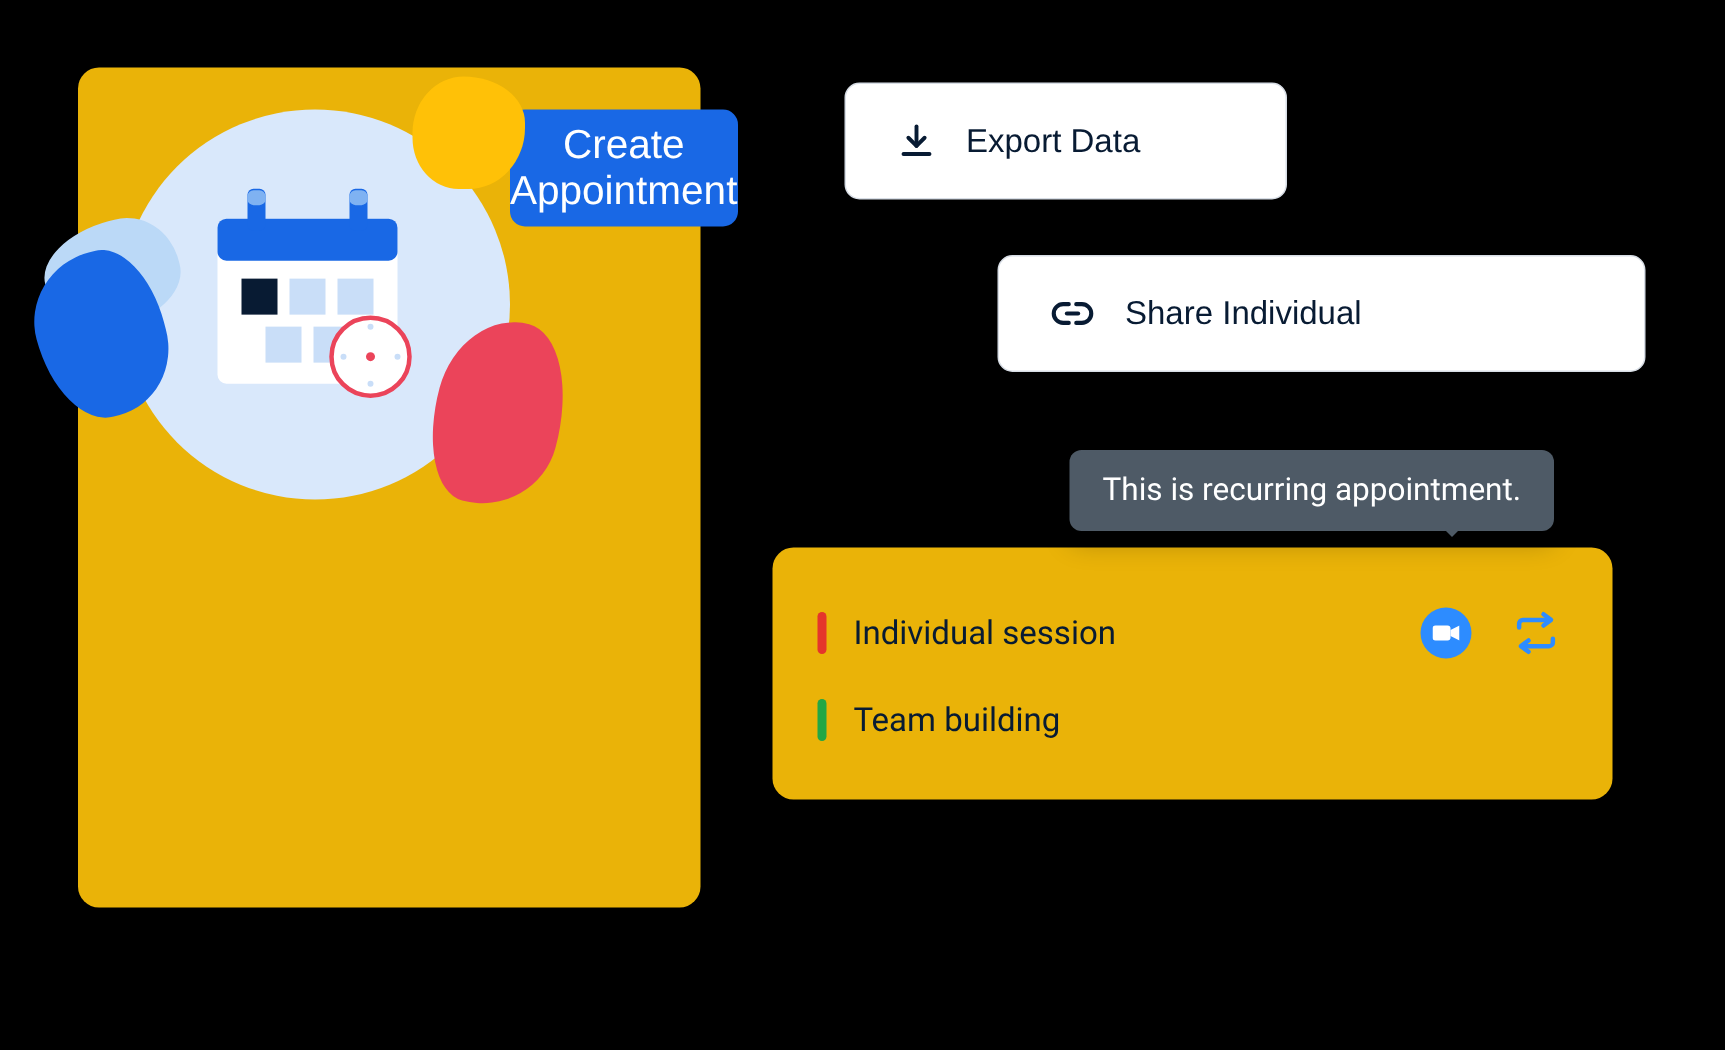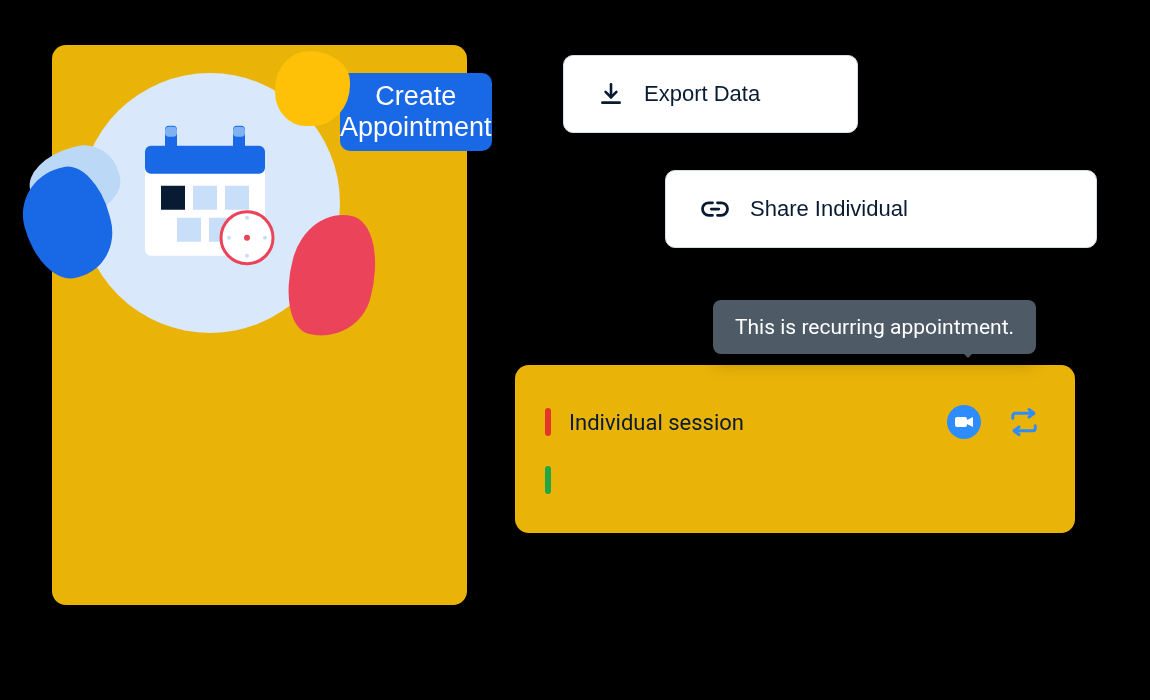--- a/index.html
+++ b/index.html
@@ -208,17 +208,18 @@
           <path d="M16 2l4 3-4 3"></path>
         <path d="M21 15v2a2 2 0 01-2 2H6"></path>
           <path d="M8 22l-4-3 4-3"></path>
       </svg>
     </div>
   </div>
 
 
   <div class="list-row">
     <div class="bar bar-green"></div>
+    <div class="row-label">Team building</div>
     <div class="icon-slot"></div>
     <div class="icon-slot"></div>
   </div>
 
 </div>
 
 </body></html>

